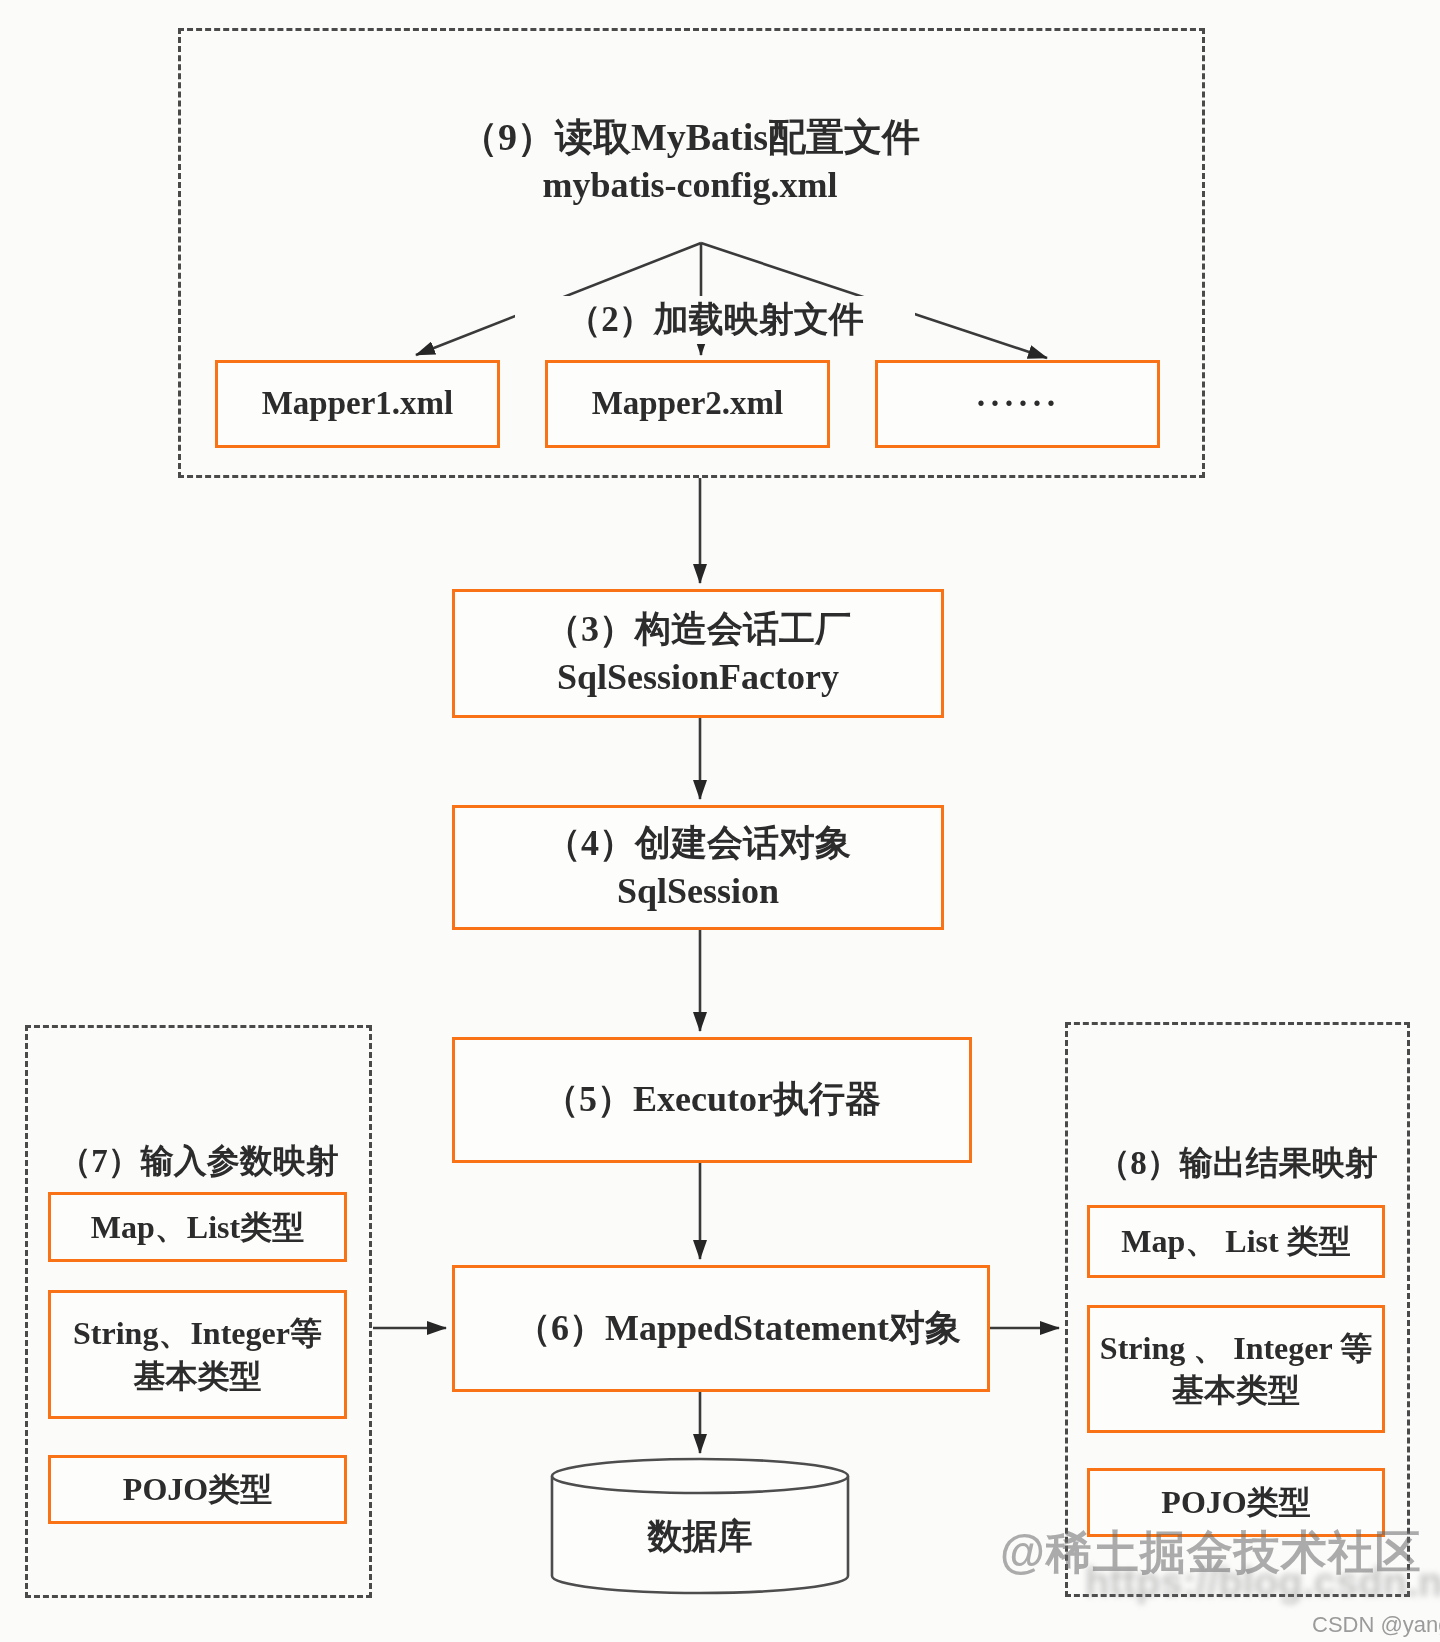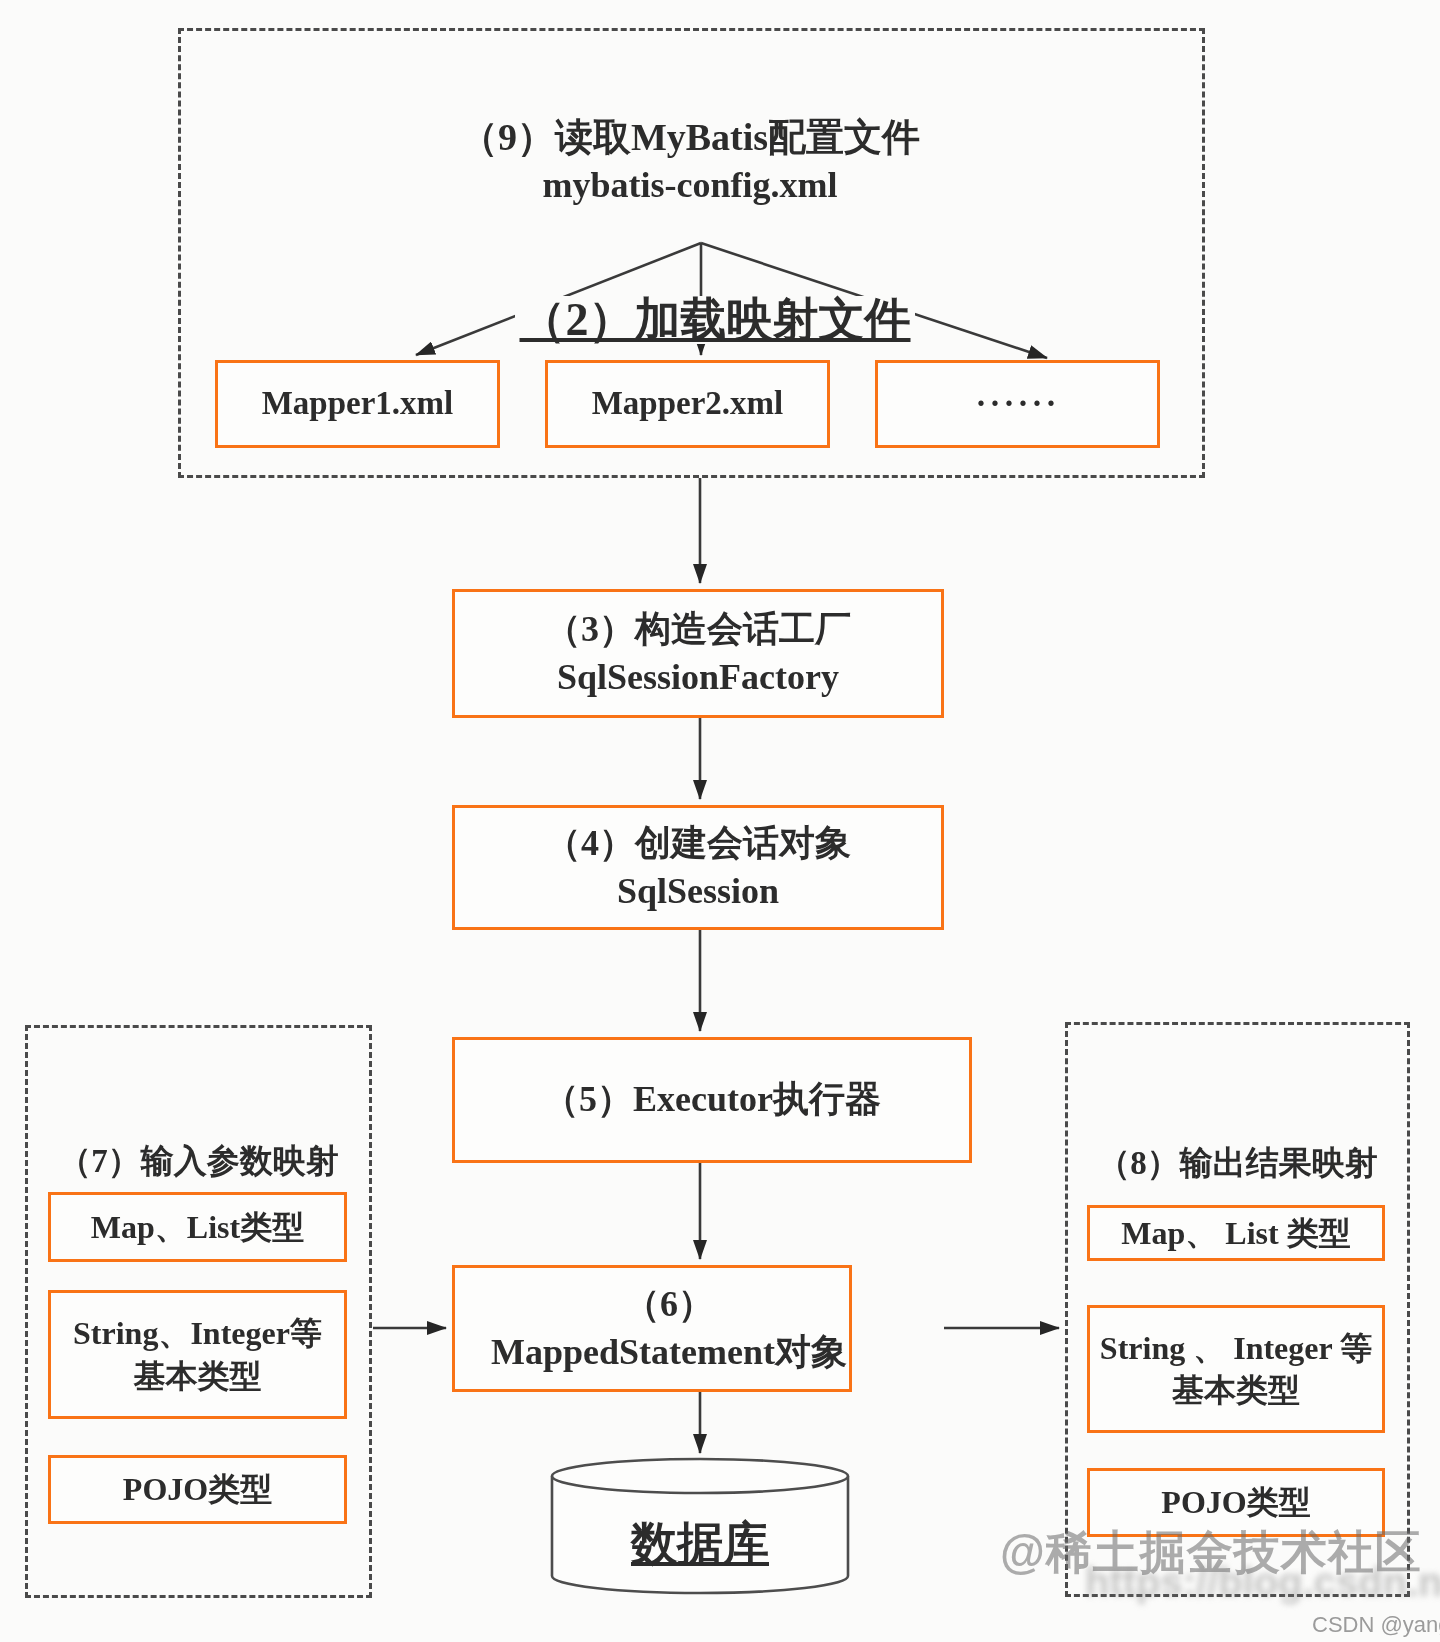--- a/index.html
+++ b/index.html
@@ -44,21 +44,21 @@
     line-height: 1.32;
   }
   .diagram-label {
     position: absolute;
     text-align: center;
     z-index: 2;
     line-height: 1.32;
   }
   .bold { font-weight: bold; }
   .fs-lg { font-size: 38px; }
-  .fs-md { font-size: 46px; text-decoration: underline; }
+  .fs-md { font-size: 35px; }
   .fs-box { font-size: 36px; }
   .fs-item { font-size: 32px; }
   .masked {
     background: #fbfbfa;
     z-index: 3;
   }
   .watermark-main {
     position: absolute;
     z-index: 5;
     font-family: "Liberation Sans", "DejaVu Sans", sans-serif;
@@ -144,21 +144,21 @@
 
   <div class="node-box bold fs-box" style="left:452px; top:805px; width:492px; height:125px;">
     <span>（4）创建会话对象</span>
     <span>SqlSession</span>
   </div>
 
   <div class="node-box bold fs-box" style="left:452px; top:1037px; width:520px; height:126px;">
     <span>（5）Executor执行器</span>
   </div>
 
-  <div class="node-box bold fs-box" style="left:452px; top:1265px; width:400px; height:127px;padding-left:34px;">
+  <div class="node-box bold fs-box" style="left:452px; top:1265px; width:538px; height:127px;padding-left:34px;">
     <span>（6）MappedStatement对象</span>
   </div>
 
   <div class="diagram-label bold fs-md" style="left:550px; top:1514px; width:300px;">数据库</div>
 
   <div class="dashed-group" style="left:25px; top:1025px; width:347px; height:573px;"></div>
 
   <div class="diagram-label bold" style="left:35px; top:1140px; width:327px; font-size:33px;">（7）输入参数映射</div>
 
   <div class="node-box bold fs-item" style="left:48px; top:1192px; width:299px; height:70px;">
@@ -169,21 +169,21 @@
     <span>基本类型</span>
   </div>
   <div class="node-box bold fs-item" style="left:48px; top:1455px; width:299px; height:69px;">
     <span>POJO类型</span>
   </div>
 
   <div class="dashed-group" style="left:1065px; top:1022px; width:345px; height:575px;"></div>
 
   <div class="diagram-label bold" style="left:1075px; top:1142px; width:325px; font-size:33px;">（8）输出结果映射</div>
 
-  <div class="node-box bold fs-item" style="left:1087px; top:1205px; width:298px; height:56px;">
+  <div class="node-box bold fs-item" style="left:1087px; top:1205px; width:298px; height:73px;">
     <span>Map、 List 类型</span>
   </div>
   <div class="node-box bold fs-item" style="left:1087px; top:1305px; width:298px; height:128px;">
     <span>String 、 Integer 等</span>
     <span>基本类型</span>
   </div>
   <div class="node-box bold fs-item" style="left:1087px; top:1468px; width:298px; height:69px;">
     <span>POJO类型</span>
   </div>
 

